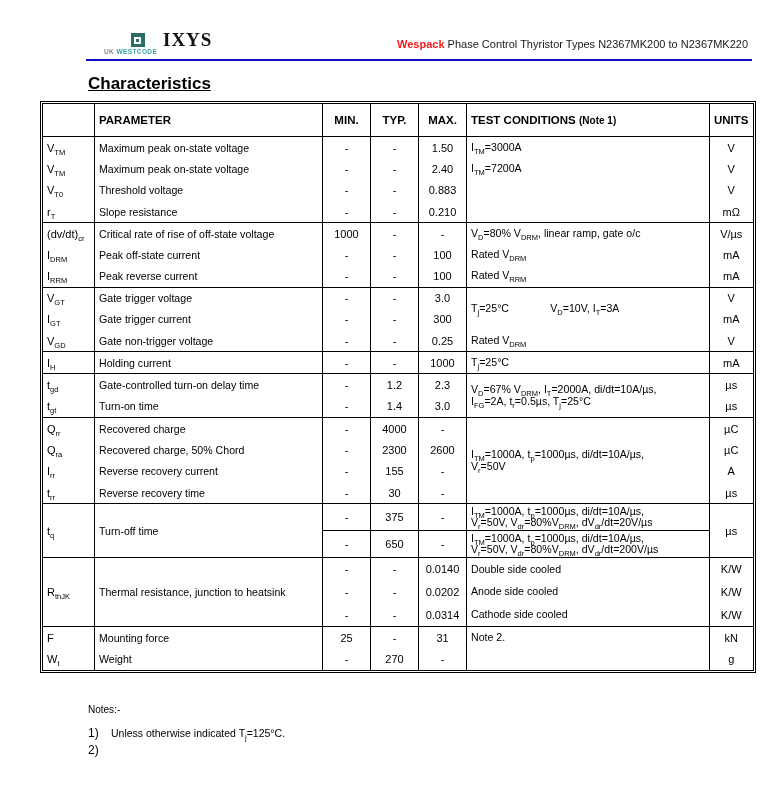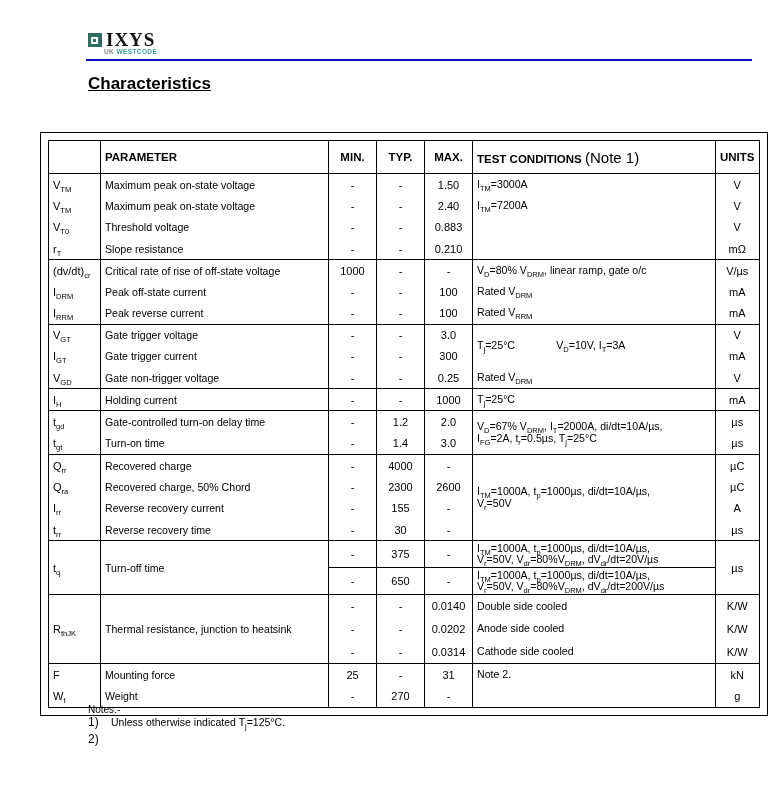--- a/index.html
+++ b/index.html
@@ -1,58 +1,58 @@
 <!DOCTYPE html>
 <html><head>
 <meta charset="utf-8">
 <style>
   html,body{margin:0;padding:0;background:#fff;}
   .page{position:relative;width:778px;height:787px;background:#fff;overflow:hidden;
         font-family:"Liberation Sans",sans-serif;color:#000;}
 
   
   .logo{position:absolute;left:88px;top:33px;}
-  .logo-top{display:flex;align-items:center;gap:4px;}
+  .logo-top{display:flex;align-items:center;gap:18px;margin-left:43px;}
   .logo-icon{position:relative;width:14px;height:14px;background:#2c6e66;display:inline-block;}
   .logo-icon-inner{position:absolute;left:3px;top:4px;width:3px;height:3px;border:2px solid #fff;background:#2c6e66;}
   .logo-brand{font-family:"Liberation Serif",serif;font-weight:bold;font-size:19px;letter-spacing:1px;color:#111;line-height:14px;}
   .logo-sub{font-size:6.5px;letter-spacing:.4px;margin:1px 0 0 16px;white-space:nowrap;}
   .logo-sub .uk{color:#8a8a8a;font-weight:bold;}
   .logo-sub .wc{color:#3aa0a0;font-weight:bold;}
   .doc-title{position:absolute;right:30px;top:38px;font-size:11px;color:#1a1a1a;white-space:nowrap;}
   .brand-red{color:#ee1c1c;font-weight:bold;}
   .rule{position:absolute;left:86px;right:26px;top:59px;height:2px;background:#1212c4;}
 
   .section-title{position:absolute;left:88px;top:74px;margin:0;font-size:17px;font-weight:bold;
                  text-decoration:underline;color:#000;}
 
   
-  .table-wrap{position:absolute;left:40px;top:132px;border:1px solid #000;padding:7px;background:#fff;width:fit-content;}
+  .table-wrap{position:absolute;left:40px;top:101px;border:1px solid #000;padding:1px;background:#fff;width:fit-content;}
   table{border-collapse:collapse;table-layout:fixed;border:1px solid #000;font-size:11px;}
   col.w-sym{width:52px;} col.w-param{width:228px;} col.w-min{width:48px;} col.w-typ{width:48px;}
   col.w-max{width:48px;} col.w-test{width:243px;} col.w-unit{width:41px;}
   th,td{border-left:1px solid #000;border-right:1px solid #000;padding:1px 4px;vertical-align:middle;overflow:hidden;}
   thead th{height:30px;border-bottom:1px solid #000;font-size:11.5px;font-weight:bold;text-align:left;}
   thead th.c-min,thead th.c-typ,thead th.c-max,thead th.c-unit{text-align:center;}
-  thead .note-small{font-weight:normal;font-size:15px;}
+  thead .note-small{font-weight:bold;font-size:10px;}
   tbody tr{height:21.5px;}
   tbody:nth-of-type(4) tr,tbody:nth-of-type(5) tr,tbody:nth-of-type(9) tr{height:22px;}
   tbody:nth-of-type(7) tr{height:27px;}
   tbody:nth-of-type(8) tr{height:23px;}
   tbody tr:first-child td{border-top:1px solid #000;}
   tr.divider td{border-top:1px solid #000;}
   td.c-min,td.c-typ,td.c-max,td.c-unit{text-align:center;}
   td.c-param{font-size:10.6px;}
   td.c-test{font-size:10.6px;line-height:11.5px;margin-top:24px;}
   td.c-sym{font-size:11px;}
   sub{font-size:7.5px;line-height:0;}
 
   
   .notes{position:absolute;left:88px;top:704px;}
-  .notes-title{font-size:10px;margin-bottom:0;}
+  .notes-title{font-size:10px;margin-bottom:11px;}
   .note-row{display:flex;align-items:baseline;margin-bottom:3px;}
   .note-num{font-size:12px;width:23px;flex:0 0 23px;}
   .note-text{font-size:10.5px;}
 </style>
 </head>
 <body>
 
 <div class="page">
 
   <div class="logo">
@@ -61,20 +61,23 @@
           <span class="logo-icon-inner"></span>
         </span>
       <span class="logo-brand">IXYS</span>
     </div>
     <div class="logo-sub">
       <span class="uk">UK</span>
       <span class="wc">WESTCODE</span>
     </div>
   </div>
 
+  <div class="doc-title">
+    <span class="brand-red">Wespack</span><span> Phase Control Thyristor Types N2367MK200 to N2367MK220</span>
+  </div>
 
   <div class="rule"></div>
 
   <h2 class="section-title">Characteristics</h2>
 
   <div class="table-wrap">
     <table id="char-table">
       <colgroup>
         <col class="w-sym">
           <col class="w-param">
@@ -200,21 +203,21 @@
             <td class="c-test">T<sub>j</sub>=25°C</td>
             <td class="c-unit">mA</td>
           </tr>
         </tbody>
         <tbody>
           <tr>
             <td class="c-sym">t<sub>gd</sub></td>
             <td class="c-param">Gate-controlled turn-on delay time</td>
             <td class="c-min">-</td>
             <td class="c-typ">1.2</td>
-            <td class="c-max">2.0</td>
+            <td class="c-max">2.3</td>
             <td class="c-test" rowspan="2">V<sub>D</sub>=67% V<sub>DRM</sub>, I<sub>T</sub>=2000A, di/dt=10A/µs,<br>I<sub>FG</sub>=2A, t<sub>r</sub>=0.5µs, T<sub>j</sub>=25°C</td>
             <td class="c-unit">µs</td>
           </tr>
           <tr>
             <td class="c-sym">t<sub>gt</sub></td>
             <td class="c-param">Turn-on time</td>
             <td class="c-min">-</td>
             <td class="c-typ">1.4</td>
             <td class="c-max">3.0</td>
             <td class="c-unit">µs</td>

